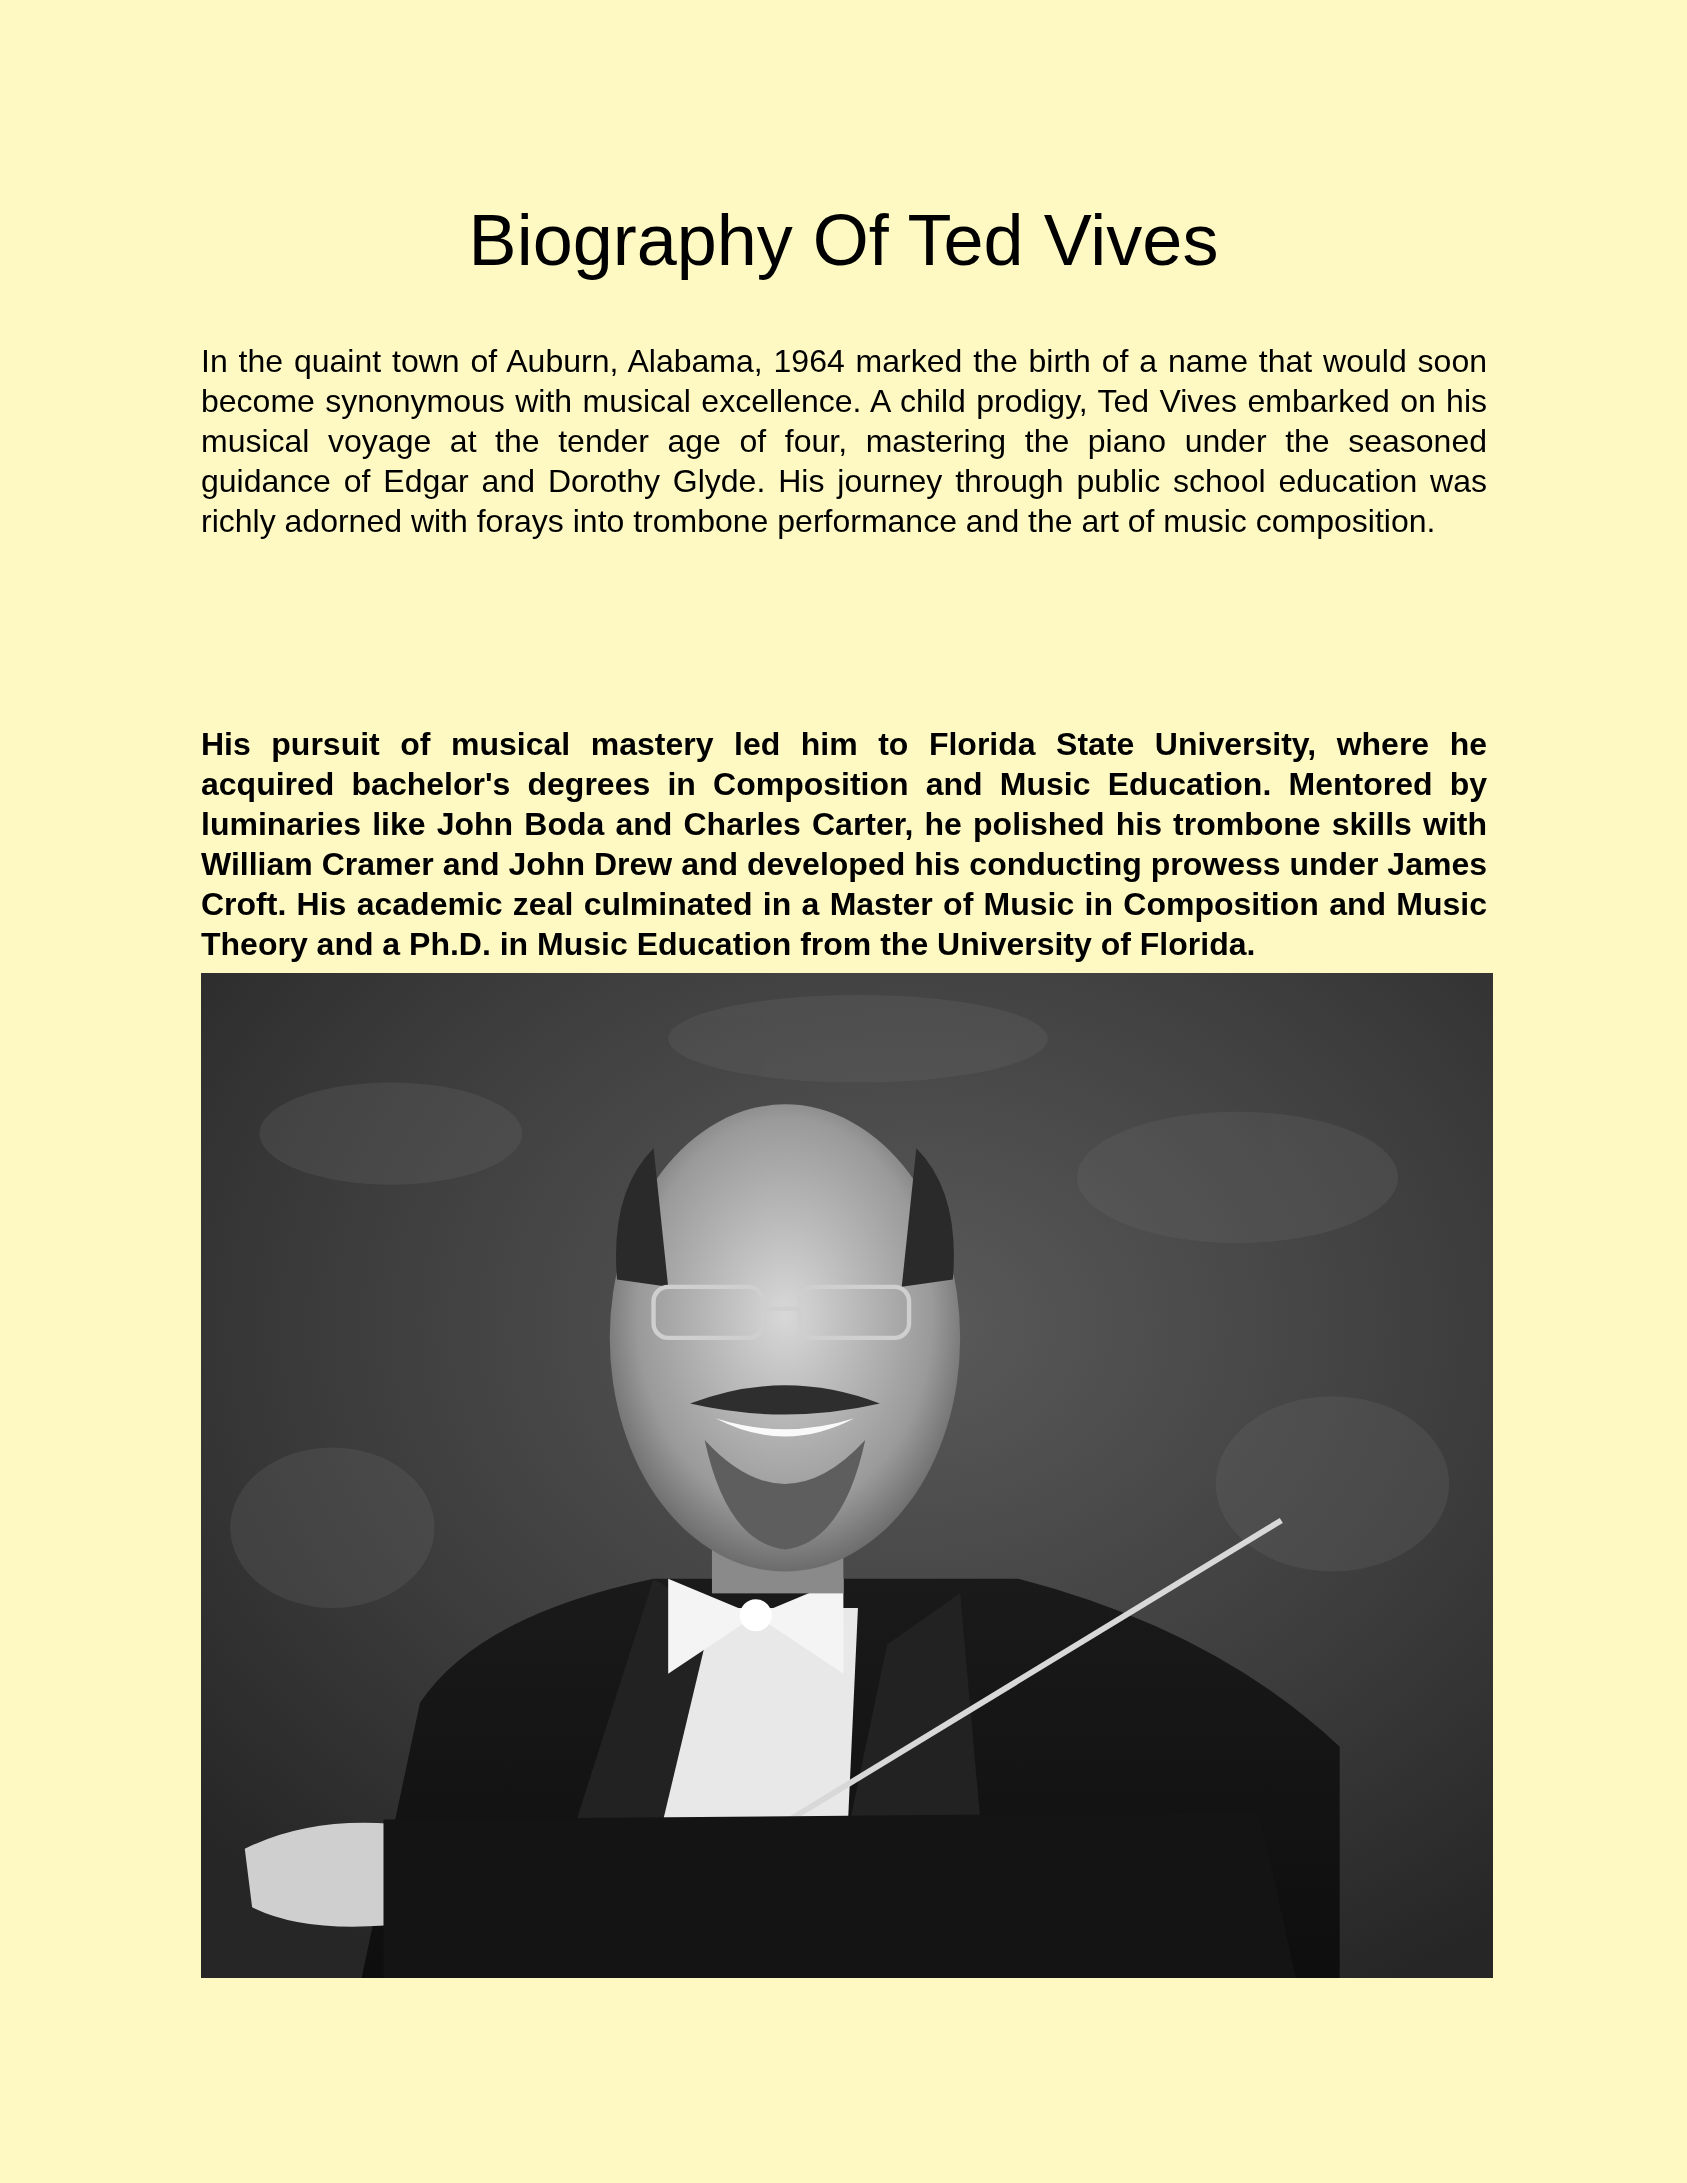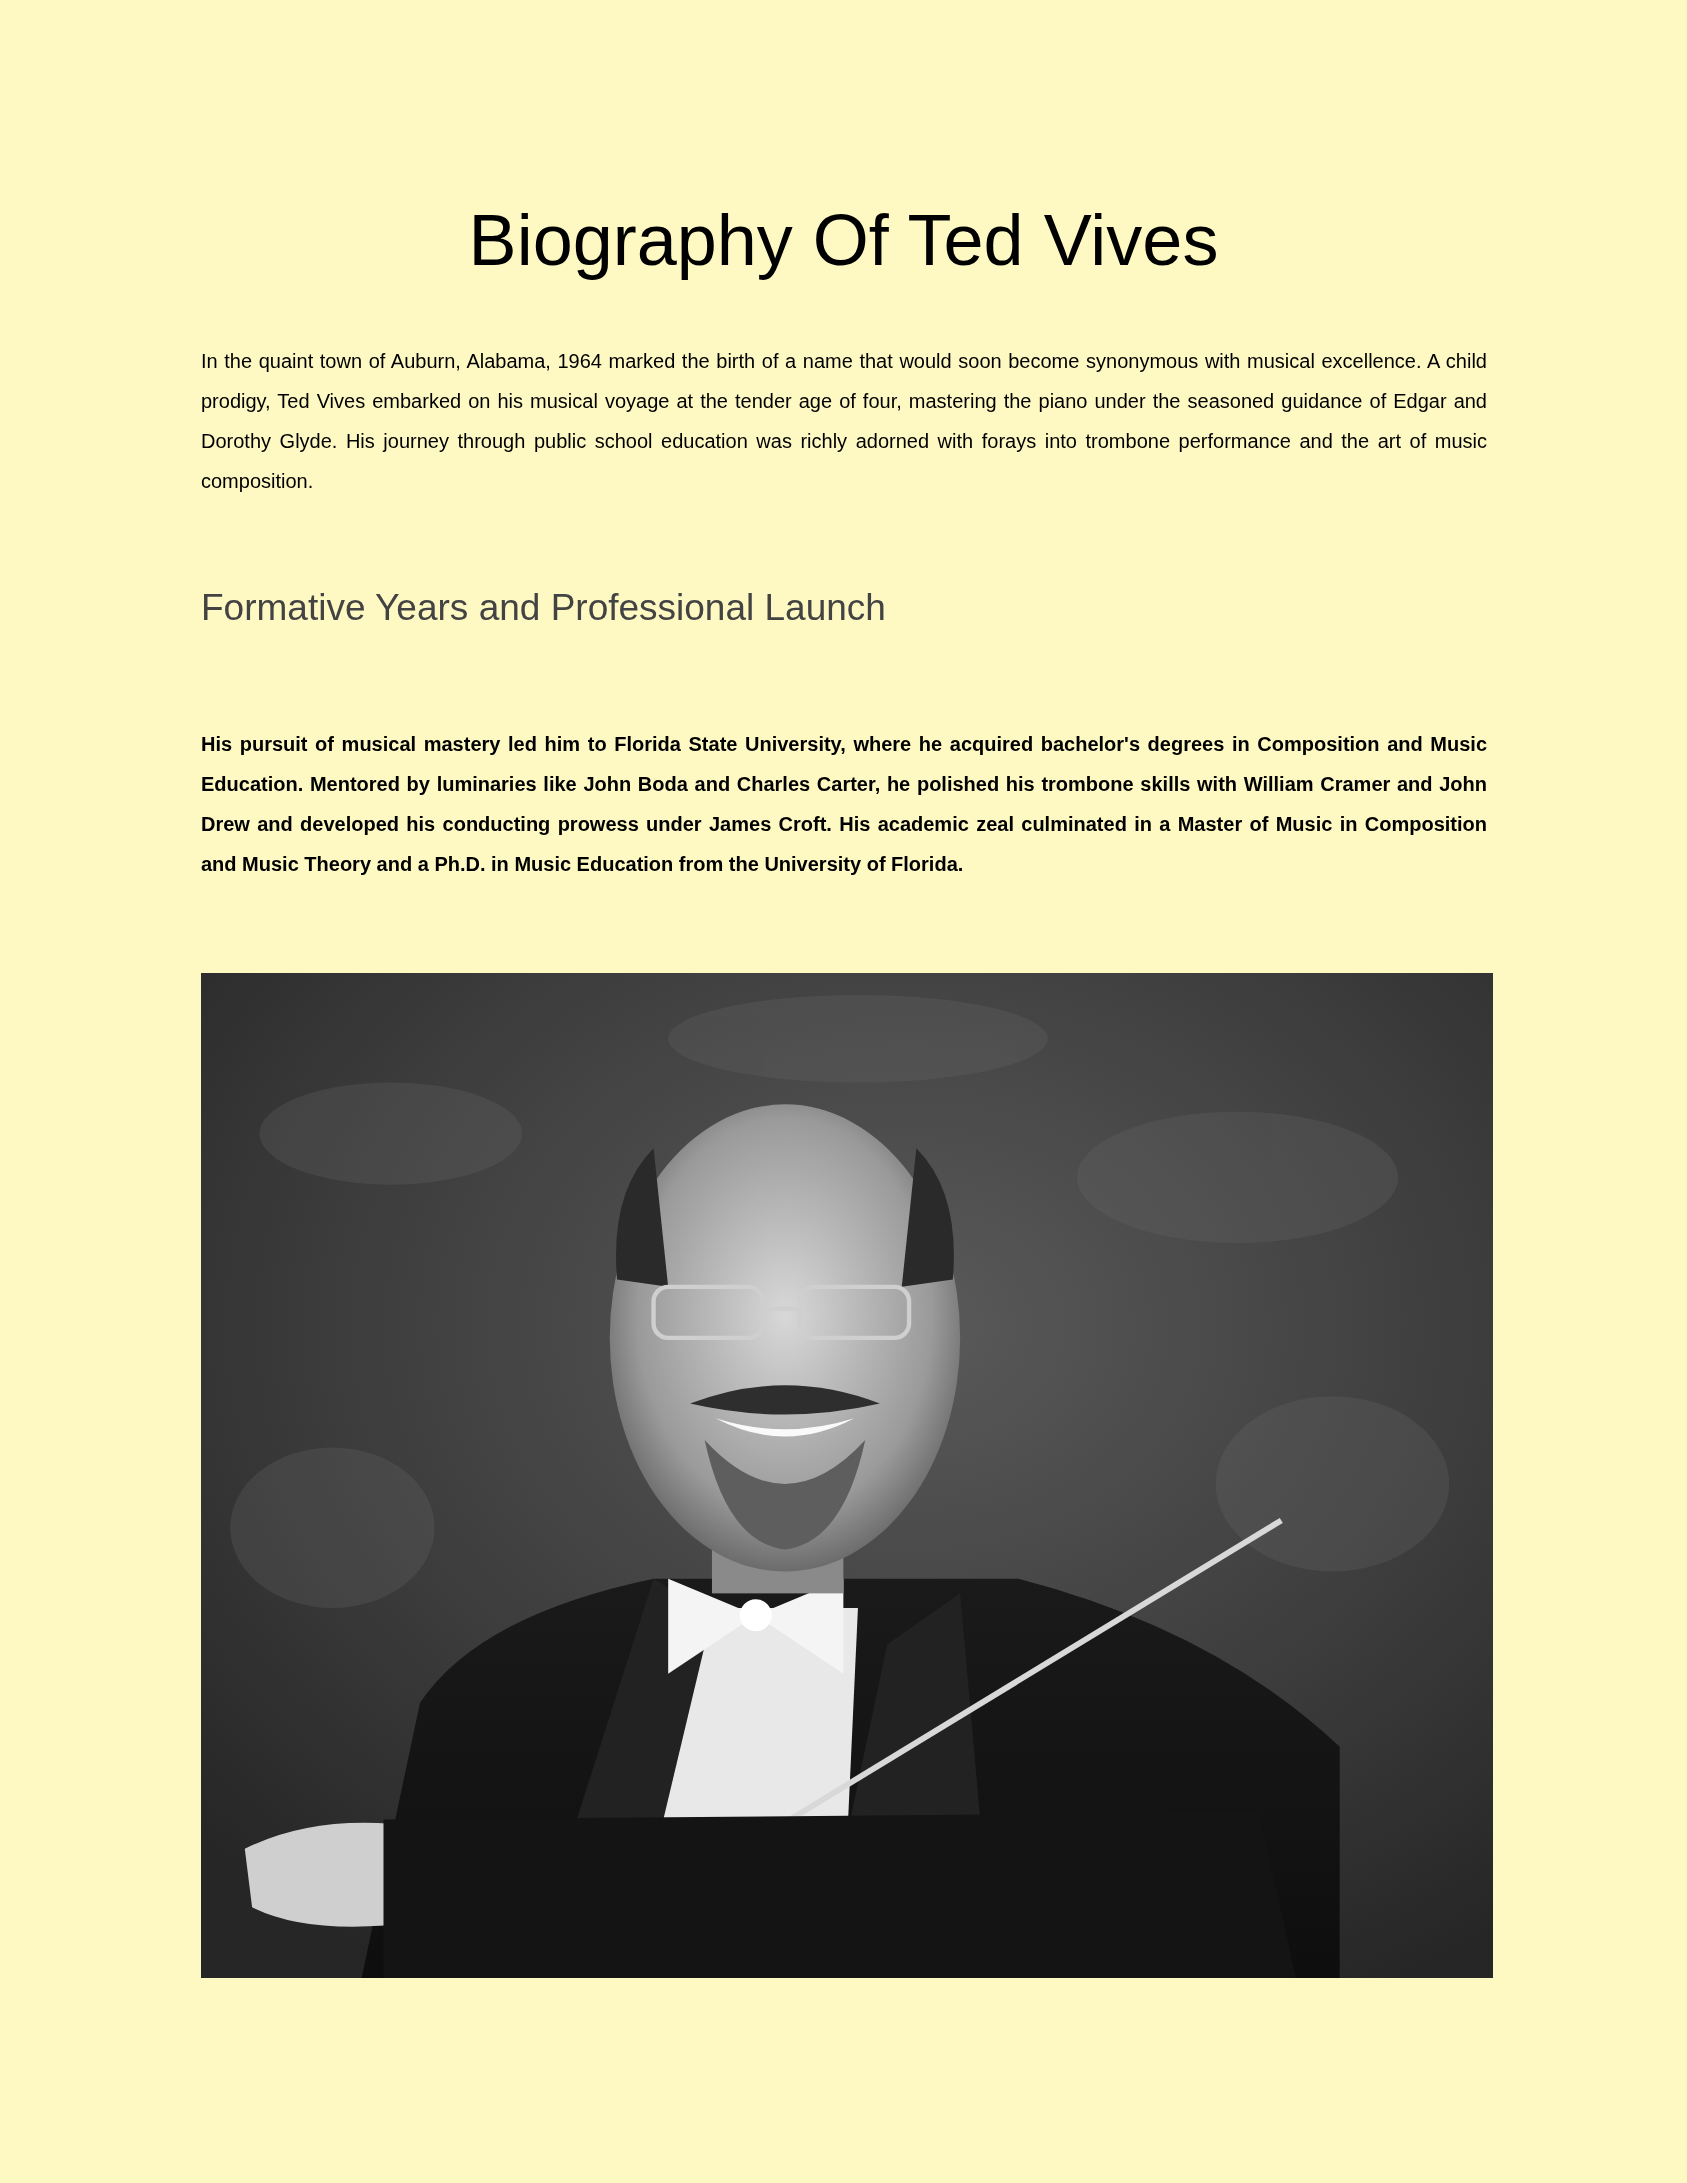--- a/index.html
+++ b/index.html
@@ -2,38 +2,37 @@
 <html style="font-size:11.7px"><head>
 <meta charset="utf-8">
 <style>
   html, body { margin: 0; padding: 0; background: #ffffff; }
   body { width: 1687px; height: 2183px; position: relative; overflow: hidden;
          font-family: "Liberation Sans", sans-serif; color: #000; }
   .page { position: absolute; left: 0; top: 0; width: 1687px; height: 2183px; background: #fef9c3; }
   .title { position: absolute; left: 0; width: 1687px; top: 196px; margin: 0;
            text-align: center; font-size: 72px; font-weight: normal; line-height: 88px; color: #000; }
   .para { position: absolute; left: 201px; width: 1286px; margin: 0;
-          font-size: 20px; line-height: 40px; text-align: justify; color: #000; }
+          font-size: 32px; line-height: 40px; text-align: justify; color: #000; }
   .para1 { top: 341px; }
   .heading { position: absolute; left: 201px; top: 584px; margin: 0; font-size: 37px;
              font-weight: normal; line-height: 47px; color: #434343; }
   .para2 { top: 724px; font-weight: bold; }
   .photo { position: absolute; left: 201px; top: 973px; width: 1292px; height: 1005px;
            background: #3a3a3a; overflow: hidden; }
   .photo svg { display: block; width: 100%; height: 100%; }
 </style>
 </head>
 <body>
 
 <div class="page">
   <h1 class="title">Biography Of Ted Vives</h1>
 
   <p class="para para1">In the quaint town of Auburn, Alabama, 1964 marked the birth of a name that would soon become synonymous with musical excellence. A child prodigy, Ted Vives embarked on his musical voyage at the tender age of four, mastering the piano under the seasoned guidance of Edgar and Dorothy Glyde. His journey through public school education was richly adorned with forays into trombone performance and the art of music composition.</p>
 
-  <h2 class="heading">Formative Years and Professional Launch</h2>
 
   <p class="para para2">His pursuit of musical mastery led him to Florida State University, where he acquired bachelor's degrees in Composition and Music Education. Mentored by luminaries like John Boda and Charles Carter, he polished his trombone skills with William Cramer and John Drew and developed his conducting prowess under James Croft. His academic zeal culminated in a Master of Music in Composition and Music Theory and a Ph.D. in Music Education from the University of Florida.</p>
 
   <div class="photo" title="Portrait of Ted Vives">
     <svg viewBox="0 0 1770 1377" preserveAspectRatio="none">
       <defs>
         <radialGradient id="bg" cx="55%" cy="35%" r="75%">
           <stop offset="0%" stop-color="#5a5a5a"></stop>
           <stop offset="60%" stop-color="#3c3c3c"></stop>
           <stop offset="100%" stop-color="#262626"></stop>

